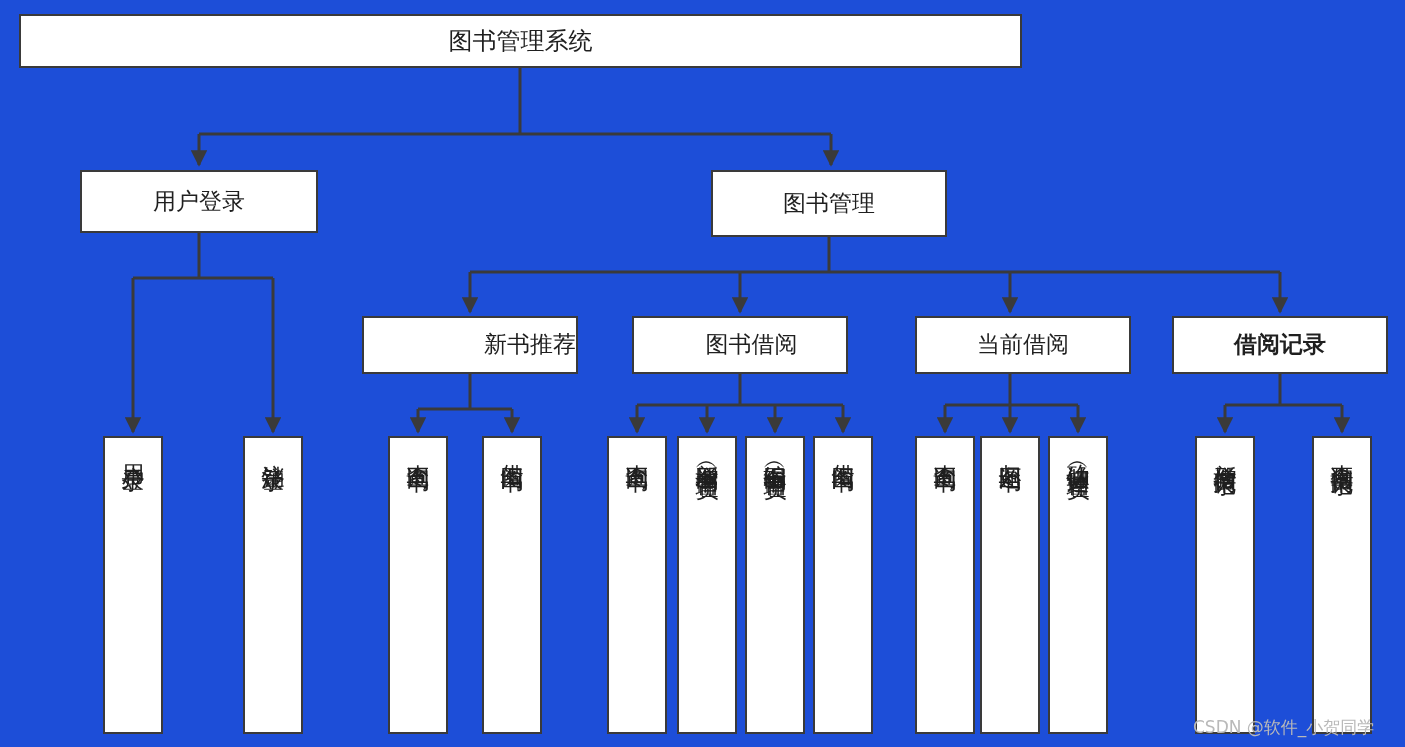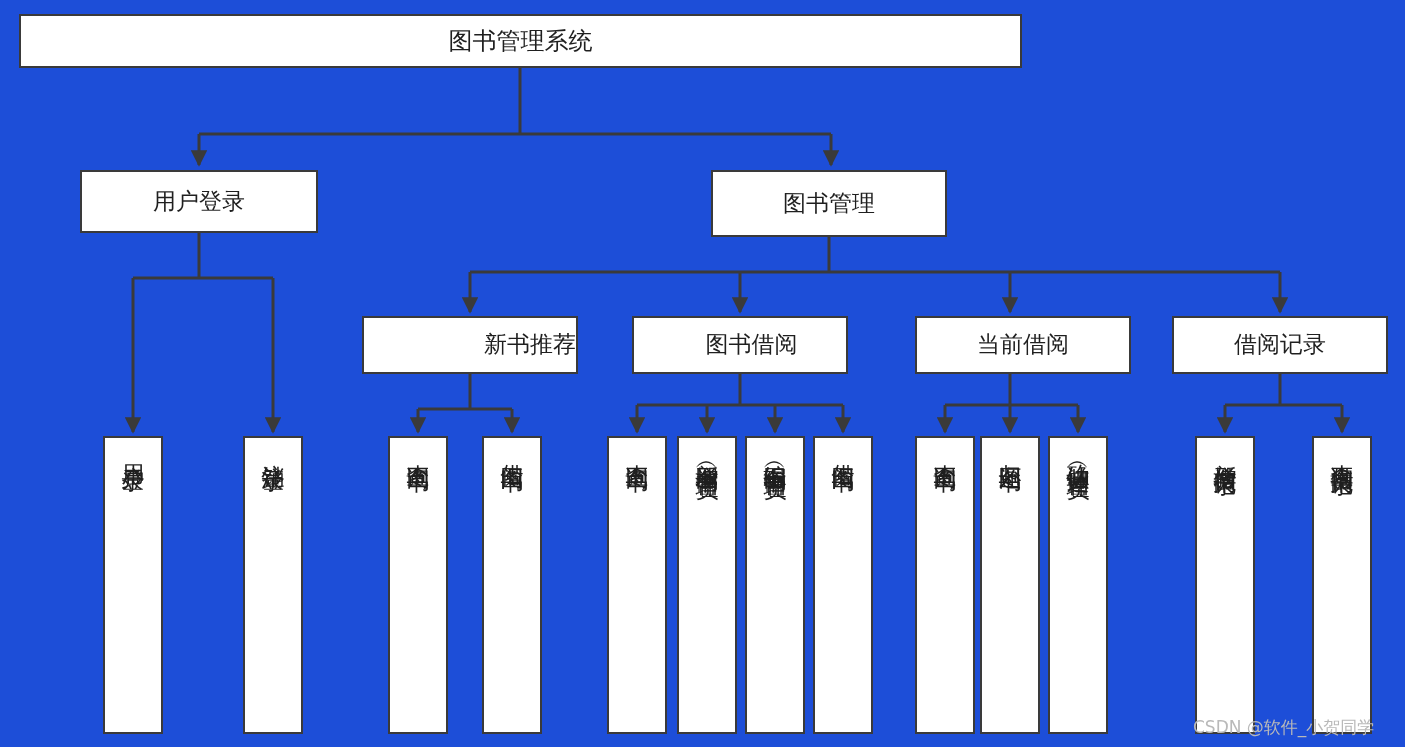--- a/index.html
+++ b/index.html
@@ -135,21 +135,21 @@
 
   <div class="node horiz" style="left:362px; top:316px; width:216px; height:58px;justify-content:flex-end;">
     <span class="label">新书推荐</span>
   </div>
   <div class="node horiz" style="left:632px; top:316px; width:216px; height:58px;padding-left:23px;">
     <span class="label">图书借阅</span>
   </div>
   <div class="node horiz" style="left:902px; top:316px; width:216px; height:58px;margin-left:13px;">
     <span class="label">当前借阅</span>
   </div>
-  <div class="node horiz" style="left:1172px; top:316px; width:216px; height:58px;">
+  <div class="node horiz" style="left:1172px; top:316px; width:216px; height:58px;font-weight:bold;">
     <span class="label">借阅记录</span>
   </div>
 
   <div class="node vert" style="left:103px; top:436px; width:60px; height:298px;">
     <span class="label">用户登录</span>
   </div>
   <div class="node vert" style="left:243px; top:436px; width:60px; height:298px;">
     <span class="label">注销登录</span>
   </div>
 

